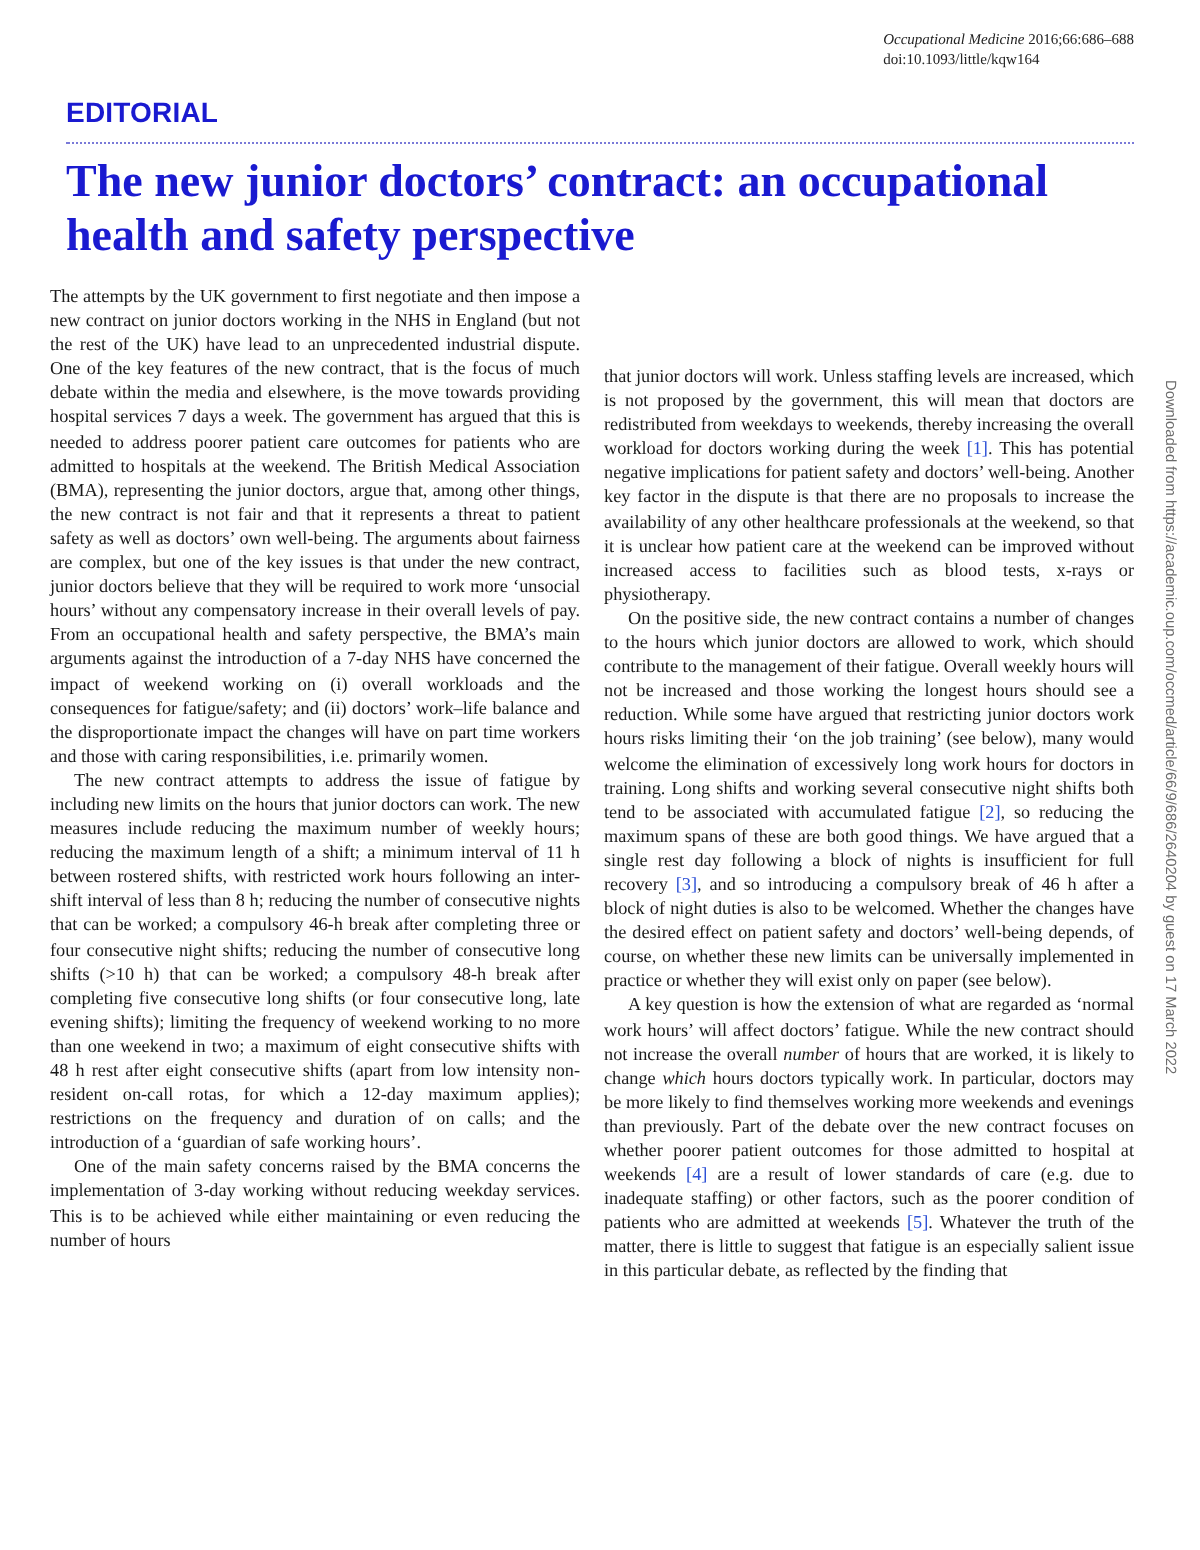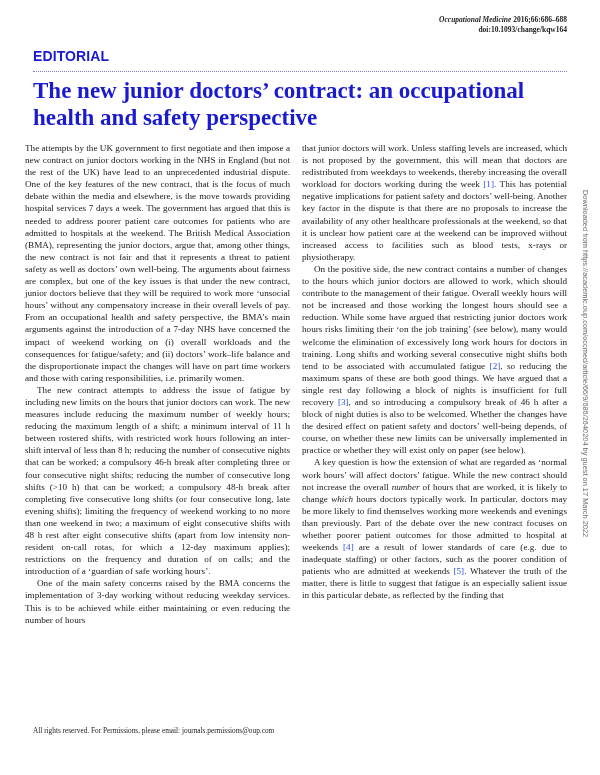--- a/index.html
+++ b/index.html
@@ -1,55 +1,54 @@
 <!DOCTYPE html>
 <html><head>
 <meta charset="utf-8">
 <style>
   html, body { margin: 0; padding: 0; background: #ffffff; }
   body { width: 600px; height: 775px; position: relative; overflow: hidden; font-family: "Liberation Serif", serif; color: #1a1a1a; }
-  .journal-ref { position: absolute; right: 33px; top: 15px; text-align: right; font-size: 7.5px; line-height: 10px; color: #222; font-weight: bold; }
+  .journal-ref { position: absolute; right: 33px; top: 15px; font-size: 7.5px; line-height: 10px; color: #222; }
   .journal-ref .jname { font-style: italic; }
   .section-label { position: absolute; left: 33px; top: 48px; font-family: "Liberation Sans", sans-serif; font-weight: bold; font-size: 14px; color: #1a1ad0; letter-spacing: 0.1px; }
   .dotted-rule { position: absolute; left: 33px; top: 71px; width: 534px; height: 0; border-top: 1px dotted #7a7ad8; }
   .title { position: absolute; left: 33px; top: 77px; width: 540px; font-family: Liberation Serif, serif; font-weight: bold; font-size: 23px; line-height: 27px; color: #1a1ad0; margin: 0; }
   .col { position: absolute; top: 142px; width: 265px; font-size: 9.15px; line-height: 12.1px; text-align: justify; hyphens: manual; }
   .col-left { left: 25px; }
-  .col-right { left: 302px; }
+  .col-right { left: 302px; margin-top: 40px; }
   .col p { margin: 0; }
   .col p.indent { text-indent: 12px; }
   .ref { color: #2b4fd6; }
   .footer { position: absolute; left: 33px; top: 726px; font-size: 7.3px; line-height: 9.5px; color: #222; }
   .watermark { position: absolute; left: 578px; top: 190px; width: 16px; height: 430px; }
   .watermark span { position: absolute; left: 0; top: 0; transform-origin: 0 0; transform: rotate(90deg) translateY(-12px); white-space: nowrap; font-family: "Liberation Sans", sans-serif; font-size: 7.4px; color: #6b6b6b; }
 </style>
 </head>
 <body>
 
 <div class="journal-ref">
   <div><span class="jname">Occupational Medicine</span> <span>2016;66:686–688</span></div>
-  <div>doi:10.1093/change/kqw164</div>
+  <div>doi:10.1093/little/kqw164</div>
 </div>
 
 <div class="section-label">EDITORIAL</div>
 <div class="dotted-rule"></div>
 
 <h1 class="title">The new junior doctors’ contract: an occupational health and safety perspective</h1>
 
 <div class="col col-left">
   <p>The attempts by the UK government to first negotiate and then impose a new contract on junior doctors working in the NHS in England (but not the rest of the UK) have lead to an unprecedented industrial dispute. One of the key features of the new contract, that is the focus of much debate within the media and elsewhere, is the move towards providing hospital services 7 days a week. The government has argued that this is needed to address poorer patient care outcomes for patients who are admitted to hospitals at the weekend. The British Medical Association (BMA), representing the junior doctors, argue that, among other things, the new contract is not fair and that it represents a threat to patient safety as well as doctors’ own well-being. The arguments about fairness are complex, but one of the key issues is that under the new contract, junior doctors believe that they will be required to work more ‘unsocial hours’ without any compensatory increase in their overall levels of pay. From an occupational health and safety perspective, the BMA’s main arguments against the introduction of a 7-day NHS have concerned the impact of weekend working on (i) overall workloads and the consequences for fatigue/safety; and (ii) doctors’ work–life balance and the disproportionate impact the changes will have on part time workers and those with caring responsibilities, i.e. primarily women.</p>
   <p class="indent">The new contract attempts to address the issue of fatigue by including new limits on the hours that junior doctors can work. The new measures include reducing the maximum number of weekly hours; reducing the maximum length of a shift; a minimum interval of 11 h between rostered shifts, with restricted work hours following an inter-shift interval of less than 8 h; reducing the number of consecutive nights that can be worked; a compulsory 46-h break after completing three or four consecutive night shifts; reducing the number of consecutive long shifts (&gt;10 h) that can be worked; a compulsory 48-h break after completing five consecutive long shifts (or four consecutive long, late evening shifts); limiting the frequency of weekend working to no more than one weekend in two; a maximum of eight consecutive shifts with 48 h rest after eight consecutive shifts (apart from low intensity non-resident on-call rotas, for which a 12-day maximum applies); restrictions on the frequency and duration of on calls; and the introduction of a ‘guardian of safe working hours’.</p>
   <p class="indent">One of the main safety concerns raised by the BMA concerns the implementation of 3-day working without reducing weekday services. This is to be achieved while either maintaining or even reducing the number of hours</p>
 </div>
 
 <div class="col col-right">
   <p><span>that junior doctors will work. Unless staffing levels are increased, which is not proposed by the government, this will mean that doctors are redistributed from weekdays to weekends, thereby increasing the overall workload for doctors working during the week </span><a class="ref">[1]</a><span>. This has potential negative implications for patient safety and doctors’ well-being. Another key factor in the dispute is that there are no proposals to increase the availability of any other healthcare professionals at the weekend, so that it is unclear how patient care at the weekend can be improved without increased access to facilities such as blood tests, x-rays or physiotherapy.</span></p>
   <p class="indent"><span>On the positive side, the new contract contains a number of changes to the hours which junior doctors are allowed to work, which should contribute to the management of their fatigue. Overall weekly hours will not be increased and those working the longest hours should see a reduction. While some have argued that restricting junior doctors work hours risks limiting their ‘on the job training’ (see below), many would welcome the elimination of excessively long work hours for doctors in training. Long shifts and working several consecutive night shifts both tend to be associated with accumulated fatigue </span><a class="ref">[2]</a><span>, so reducing the maximum spans of these are both good things. We have argued that a single rest day following a block of nights is insufficient for full recovery </span><a class="ref">[3]</a><span>, and so introducing a compulsory break of 46 h after a block of night duties is also to be welcomed. Whether the changes have the desired effect on patient safety and doctors’ well-being depends, of course, on whether these new limits can be universally implemented in practice or whether they will exist only on paper (see below).</span></p>
   <p class="indent"><span>A key question is how the extension of what are regarded as ‘normal work hours’ will affect doctors’ fatigue. While the new contract should not increase the overall </span><em>number</em><span> of hours that are worked, it is likely to change </span><em>which</em><span> hours doctors typically work. In particular, doctors may be more likely to find themselves working more weekends and evenings than previously. Part of the debate over the new contract focuses on whether poorer patient outcomes for those admitted to hospital at weekends </span><a class="ref">[4]</a><span> are a result of lower standards of care (e.g. due to inadequate staffing) or other factors, such as the poorer condition of patients who are admitted at weekends </span><a class="ref">[5]</a><span>. Whatever the truth of the matter, there is little to suggest that fatigue is an especially salient issue in this particular debate, as reflected by the finding that</span></p>
 </div>
 
 <div class="footer">
-  <div>All rights reserved. For Permissions, please email: journals.permissions@oup.com</div>
 </div>
 
 <div class="watermark">
   <span>Downloaded from https://academic.oup.com/occmed/article/66/9/686/2640204 by guest on 17 March 2022</span>
 </div>
 
 </body></html>

